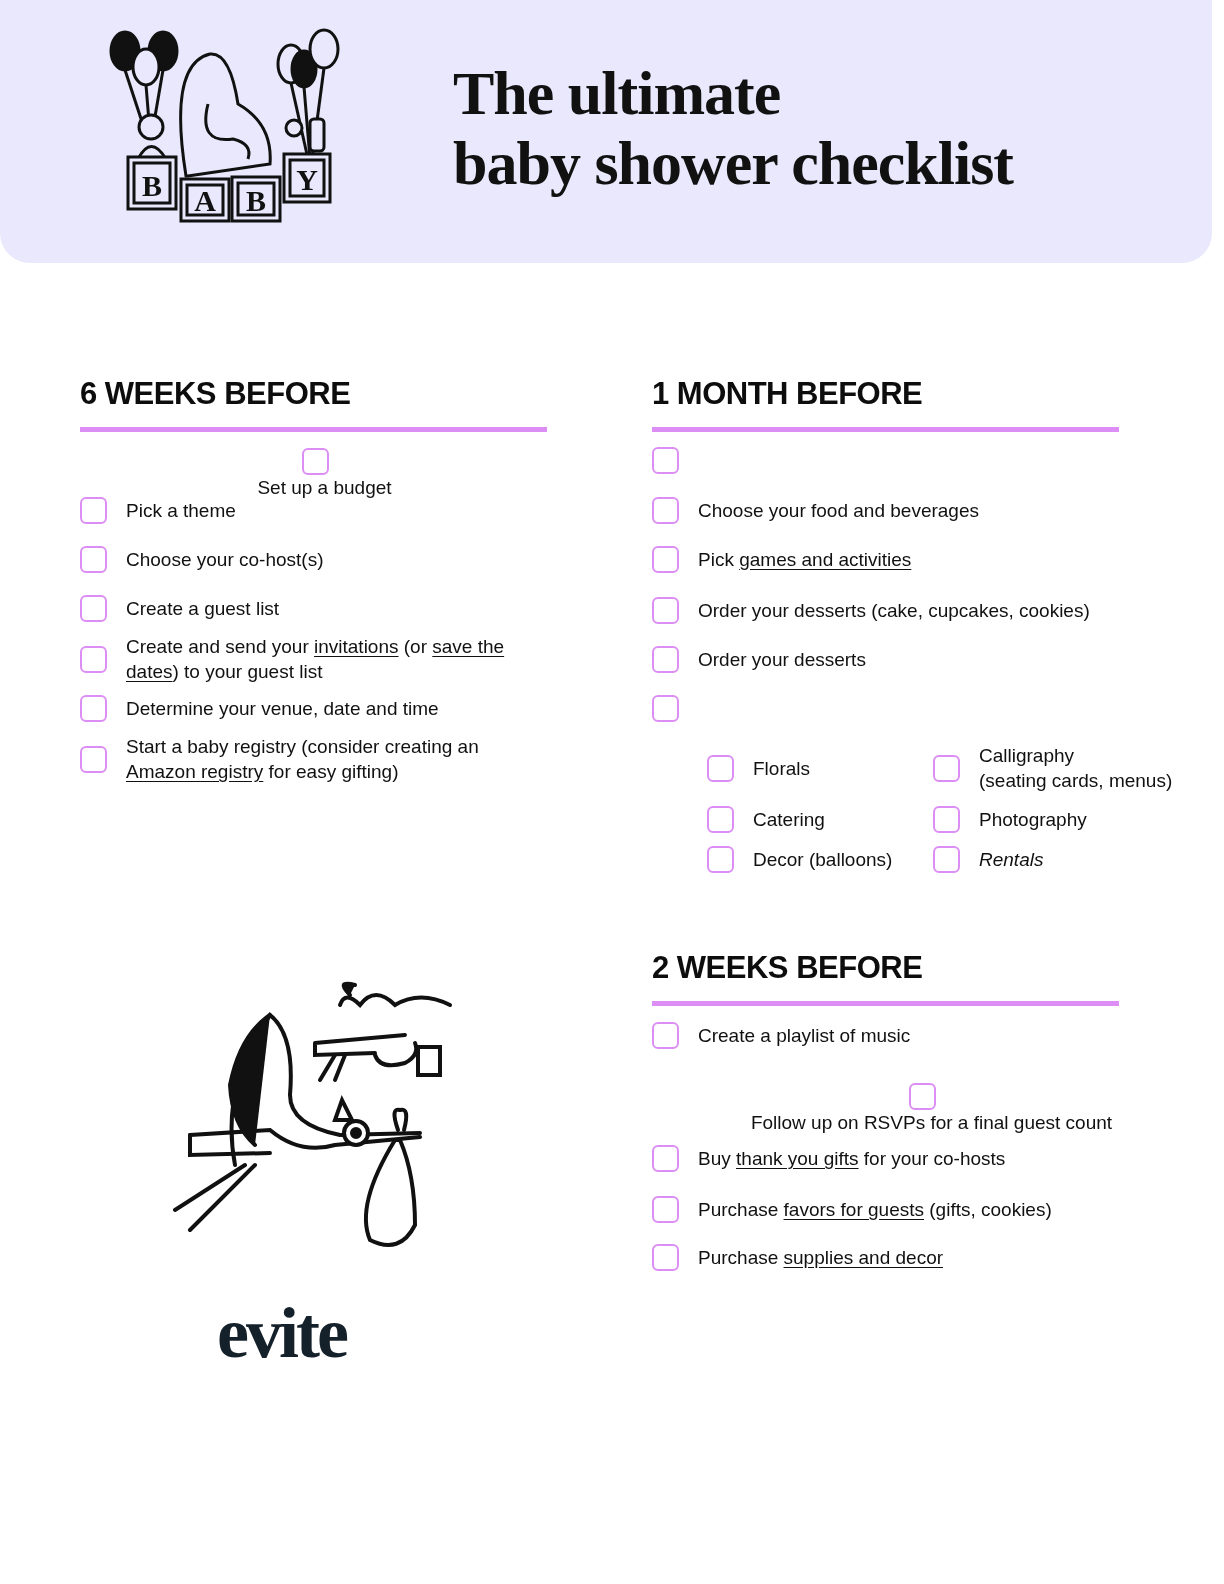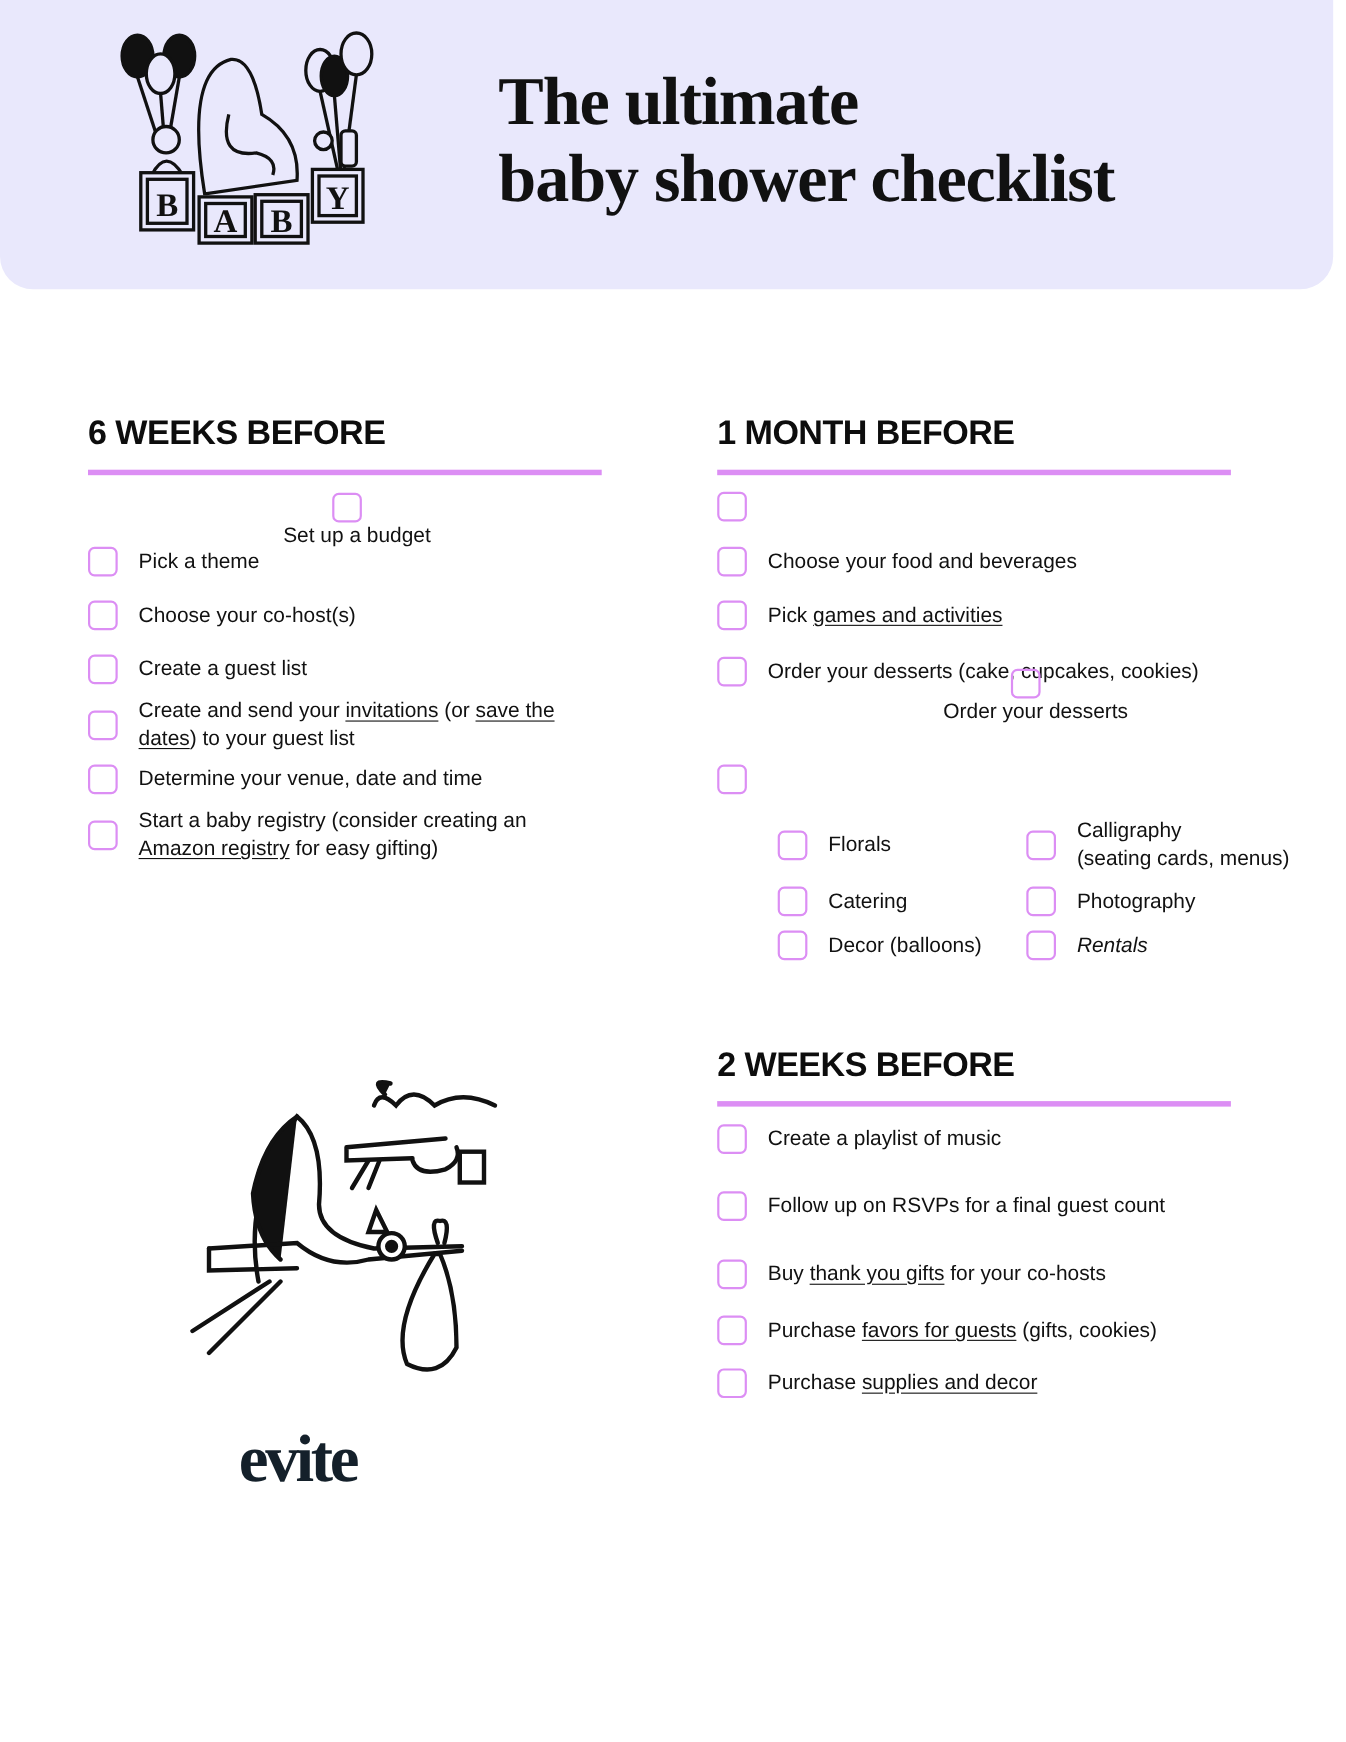--- a/index.html
+++ b/index.html
@@ -8,21 +8,21 @@
   .title { position:absolute; left:453px; top:58px; font-family:"Liberation Serif", serif; font-size:62px; line-height:70px; color:#111; letter-spacing:-1px; }
   .title span { display:block; }
   .illus { position:absolute; }
   .section { position:absolute; }
   .section h2 { margin:0; font-family:Liberation Sans, sans-serif; font-weight:bold; font-size:31px; letter-spacing:-0.5px; color:#0d0d0d; line-height:36px; }
   .rule { height:5px; background:#dc8ef4; margin-top:15px; }
   .item { position:absolute; left:0; display:flex; align-items:center; }
   .cb { width:23px; height:23px; border:2px solid #dc8ef4; border-radius:6px; flex:0 0 auto; box-sizing:content-box; }
   .lbl { font-size:19px; line-height:25px; color:#111; margin-left:19px; }
   .lbl a, .lnk { color:#111; text-decoration:underline; text-underline-offset:3px; }
-  .evite { position:absolute; left:217px; top:1292px; font-family:"Liberation Serif", serif; font-weight:bold; font-size:61px; color:#14202a; letter-spacing:-3px; }
+  .evite { position:absolute; left:217px; top:1292px; font-family:"Liberation Serif", serif; font-weight:bold; font-size:72px; color:#14202a; letter-spacing:-3px; }
 </style>
 </head>
 <body>
 
 <div class="header">
   <svg class="illus" style="left:108px;top:24px" width="240" height="200" viewBox="0 0 240 200">
     <g stroke="#111" stroke-width="3" fill="none">
 
       <ellipse cx="17" cy="27" rx="14" ry="19" fill="#111"></ellipse>
       <ellipse cx="55" cy="27" rx="14" ry="19" fill="#111"></ellipse>
@@ -116,21 +116,21 @@
       <span class="lbl"><span>Choose your food and beverages</span></span>
     </div>
     <div class="item" style="top: 546px; width: 560px;">
       <span class="cb"></span>
       <span class="lbl"><span>Pick </span><span class="lnk">games and activities</span></span>
     </div>
     <div class="item" style="top: 597px; width: 560px;">
       <span class="cb"></span>
       <span class="lbl"><span>Order your desserts (cake, cupcakes, cookies)</span></span>
     </div>
-    <div class="item" style="top: 608px; width: 560px; flex-direction: column;">
+    <div class="item" style="top: 646px; width: 560px;">
       <span class="cb"></span>
       <span class="lbl"><span>Order your desserts</span></span>
     </div>
     <div class="item" style="top: 695px; width: 560px;">
       <span class="cb"></span>
     </div>
   </div>
 <div id="list-sub" style="position:absolute;left:707px;top:0;width:500px;">
     <div class="item" style="left: 0px; top: 755px;">
       <span class="cb"></span>
@@ -163,21 +163,21 @@
 
 <div class="section" style="left:652px;top:950px;width:467px;">
   <h2>2 WEEKS BEFORE</h2>
   <div class="rule"></div>
 </div>
 <div id="list-two" style="position:absolute;left:652px;top:0;width:540px;">
     <div class="item" style="top: 1022px; width: 540px;">
       <span class="cb"></span>
       <span class="lbl"><span>Create a playlist of music</span></span>
     </div>
-    <div class="item" style="top: 1083px; width: 540px;">
+    <div class="item" style="top: 1083px; width: 540px; flex-direction: column;">
       <span class="cb"></span>
       <span class="lbl"><span>Follow up on RSVPs for a final guest count</span></span>
     </div>
     <div class="item" style="top: 1145px; width: 540px;">
       <span class="cb"></span>
       <span class="lbl"><span>Buy </span><span class="lnk">thank you gifts</span><span> for your co-hosts</span></span>
     </div>
     <div class="item" style="top: 1196px; width: 540px;">
       <span class="cb"></span>
       <span class="lbl"><span>Purchase </span><span class="lnk">favors for guests</span><span> (gifts, cookies)</span></span>

